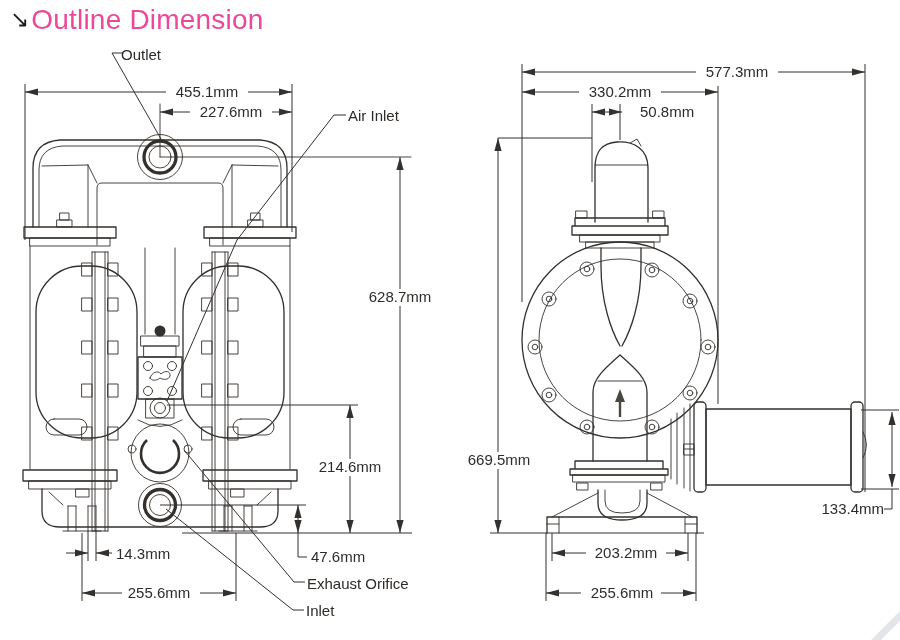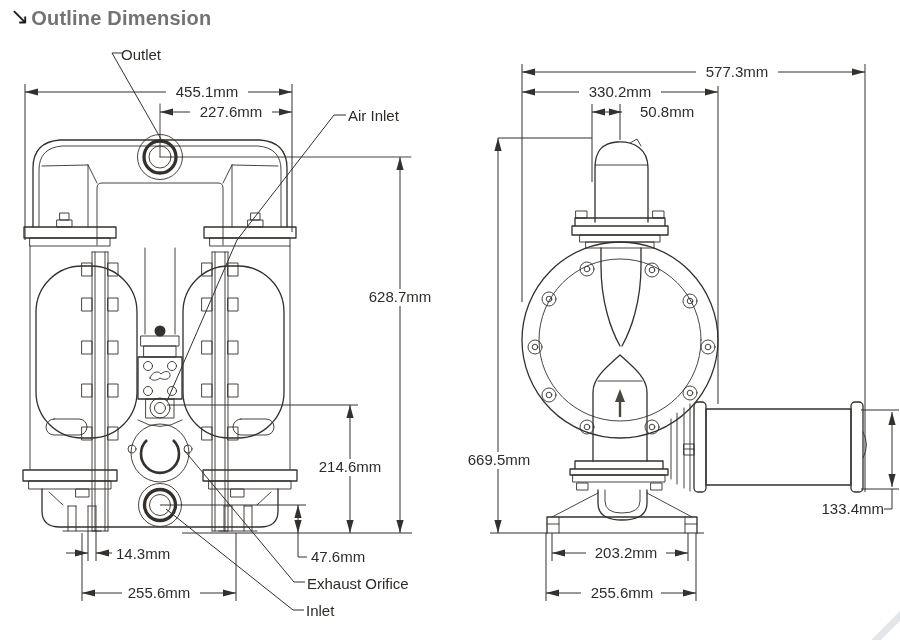--- a/index.html
+++ b/index.html
@@ -1,20 +1,20 @@
 <!DOCTYPE html>
 <html><head>
 <meta charset="utf-8">
 <style>
   html,body{margin:0;padding:0;background:#fff;}
   .canvas{position:relative;width:900px;height:640px;background:#ffffff;overflow:hidden;
           font-family:"Liberation Sans",sans-serif;}
   .titlebar{position:absolute;top:6px;left:10px;display:flex;align-items:center;z-index:5;}
   .title-arrow{font-size:23px;font-weight:400;color:#1d1a17;line-height:1;margin-right:2px;transform:translateY(-1px);}
-  .page-title{font-size:20px;font-weight:700;color:#737373;letter-spacing:0.2px;line-height:1;}
+  .page-title{font-size:28px;font-weight:400;color:#ec4899;letter-spacing:0.2px;line-height:1;}
   svg{position:absolute;top:0;left:0;}
   .ol{fill:none;stroke:#33302d;stroke-width:1.3;stroke-linejoin:round;stroke-linecap:round;}
   .tl{fill:none;stroke:#33302d;stroke-width:0.9;stroke-linejoin:round;stroke-linecap:round;}
   .hv{fill:none;stroke:#33302d;stroke-width:3.3;}
   .dim{fill:none;stroke:#33302d;stroke-width:1;}
   .arr2{marker-start:url(#arw);marker-end:url(#arw);}
   .arrE{marker-end:url(#arw);}
   .arrS{marker-start:url(#arw);}
   .mask{fill:#ffffff;stroke:none;}
   .dtxt{font-family:"Liberation Sans",sans-serif;font-size:15px;fill:#2e2b28;}

